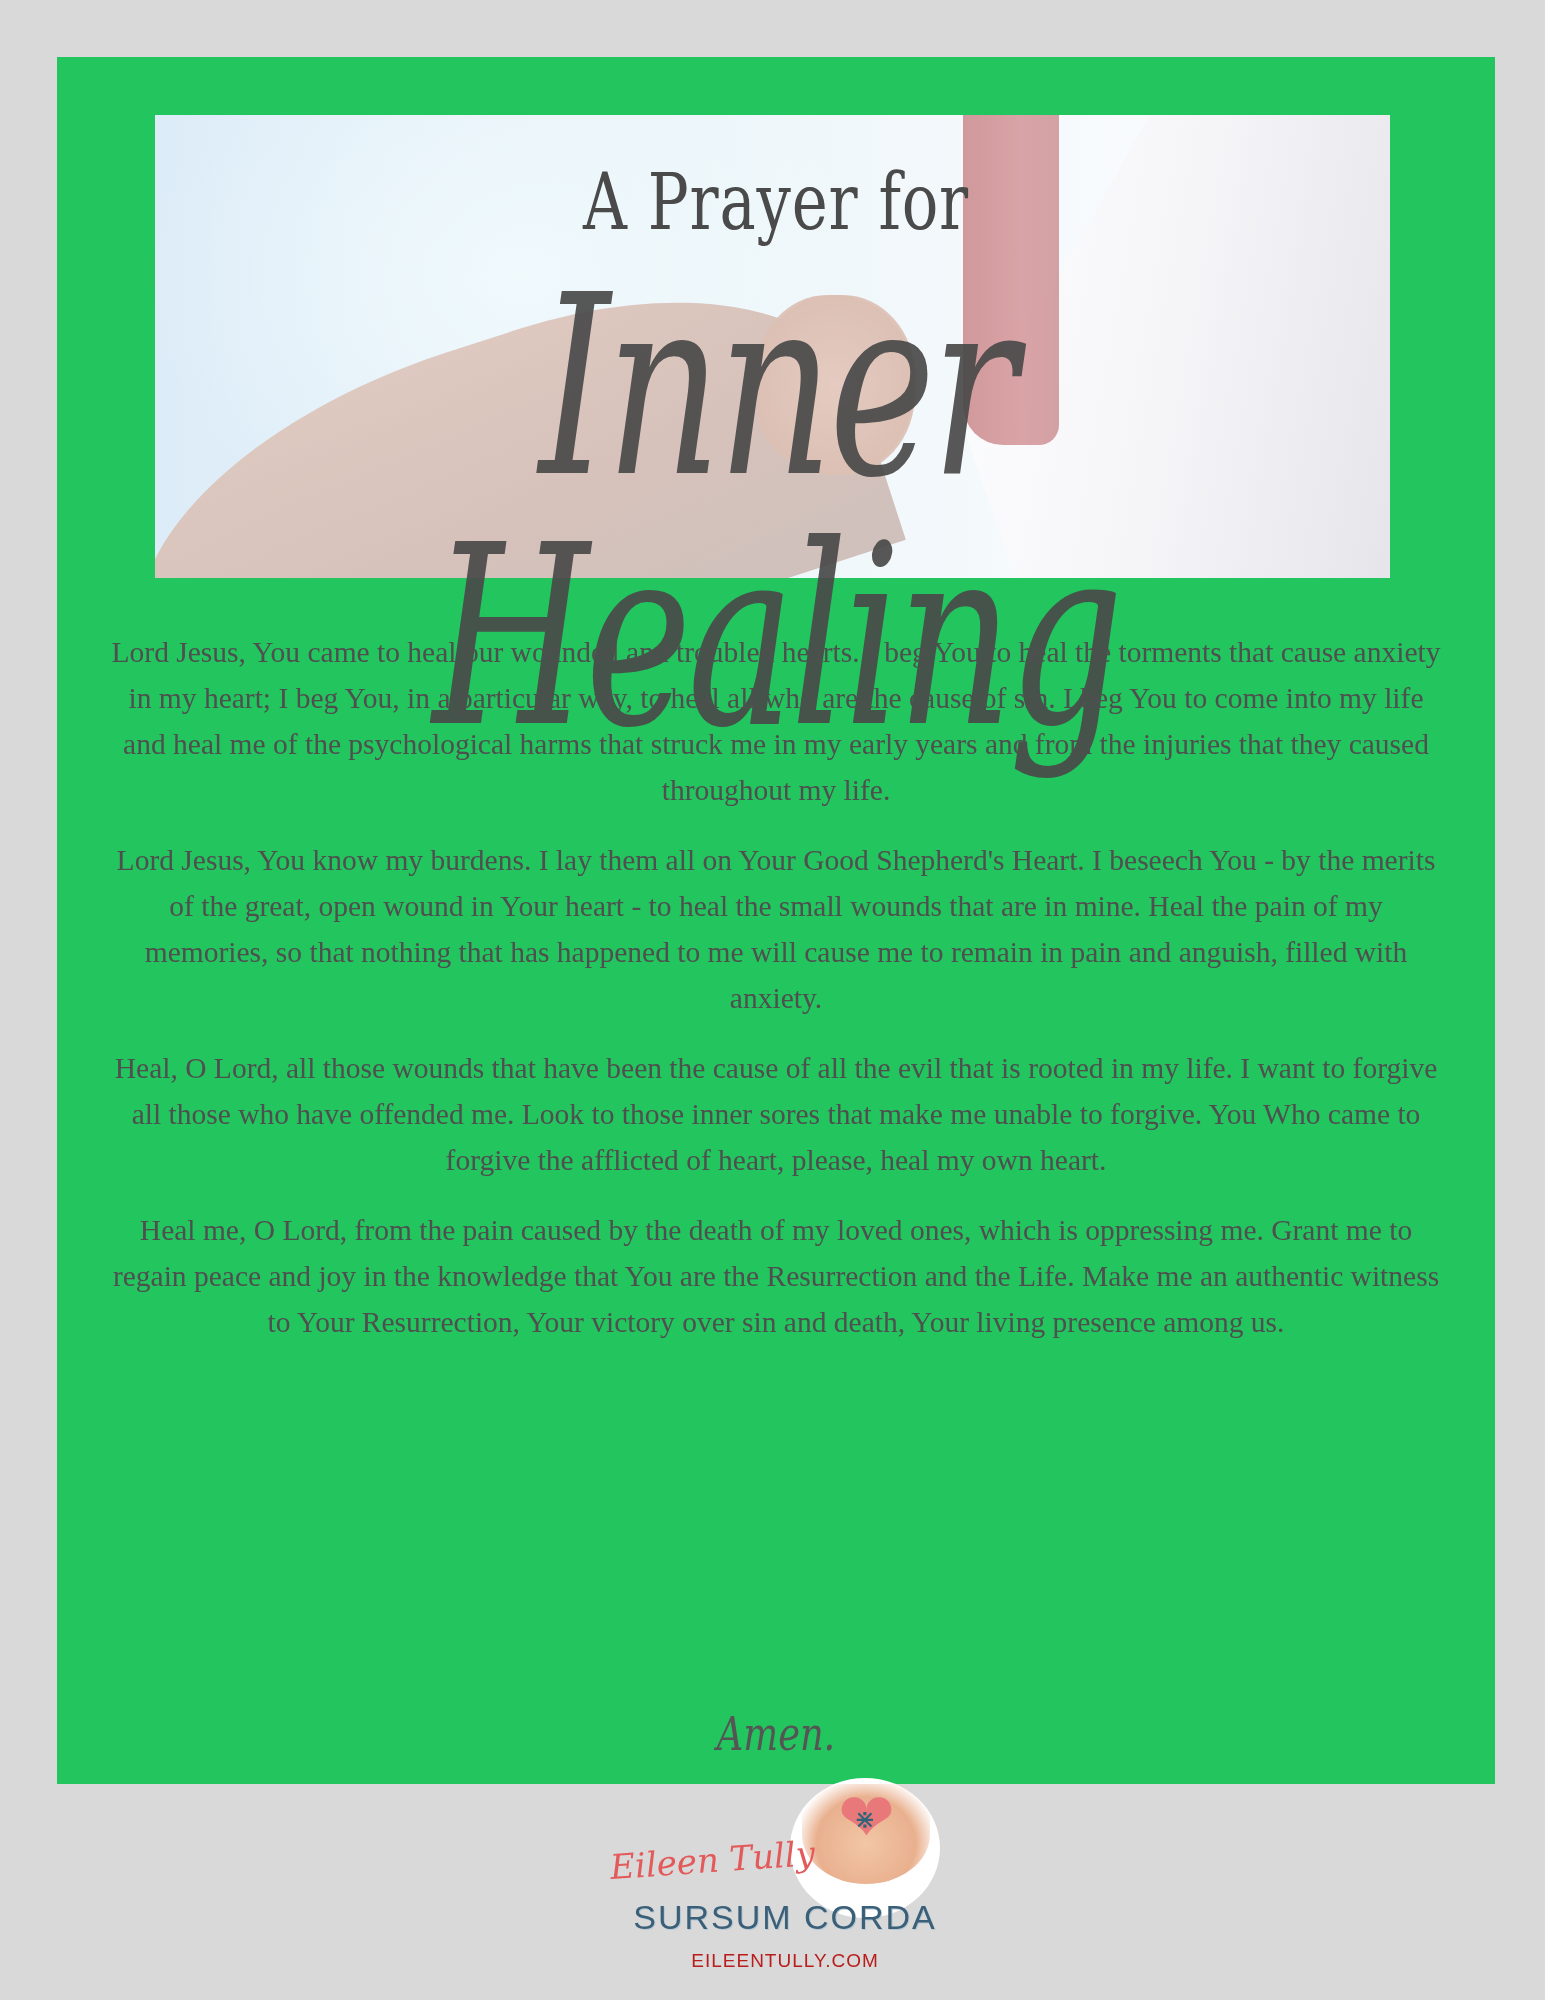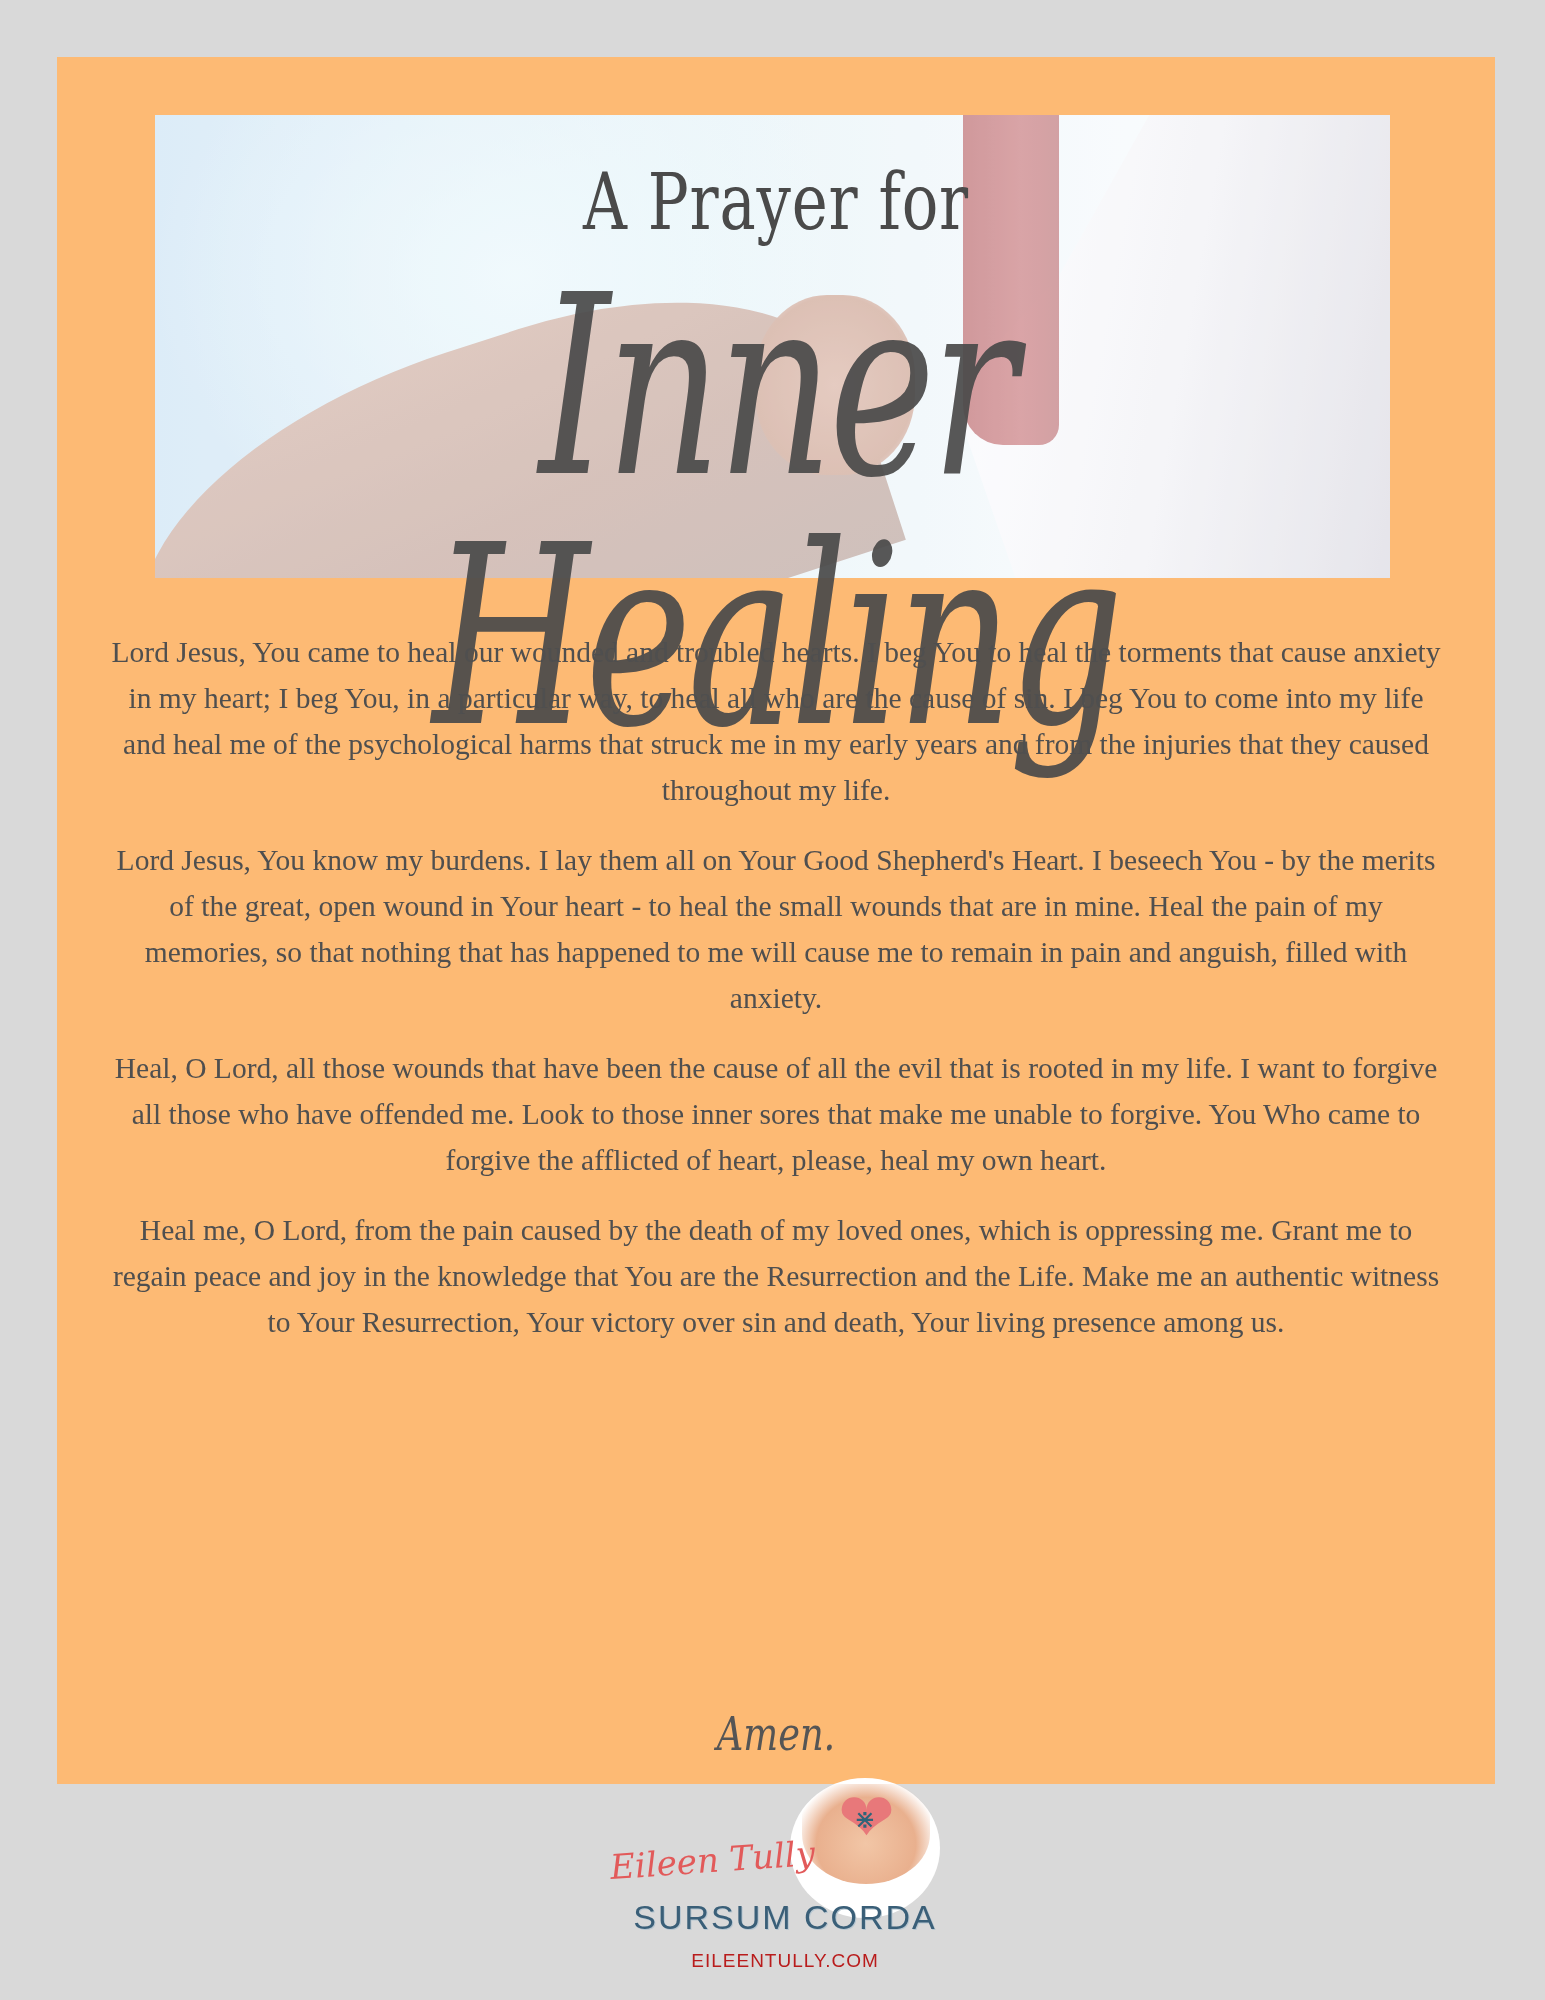--- a/index.html
+++ b/index.html
@@ -7,21 +7,21 @@
     width: 1545px; height: 2000px;
     background: #d9d9d9;
     position: relative;
     overflow: hidden;
     font-family: "Liberation Serif", "DejaVu Serif", serif;
   }
   .card {
     position: absolute;
     left: 57px; top: 57px;
     width: 1438px; height: 1727px;
-    background: #fdba74;
+    background: #22c55e;
   }
   .hero {
     position: absolute;
     left: 98px; top: 58px;
     width: 1235px; height: 463px;
     overflow: hidden;
     background:
       radial-gradient(ellipse 520px 420px at 360px 160px, rgba(235,248,252,0.95), rgba(235,248,252,0) 70%),
       linear-gradient(90deg, #cfe5f5 0%, #e3f1f8 40%, #eef6fa 62%, #ffffff 100%);
   }

